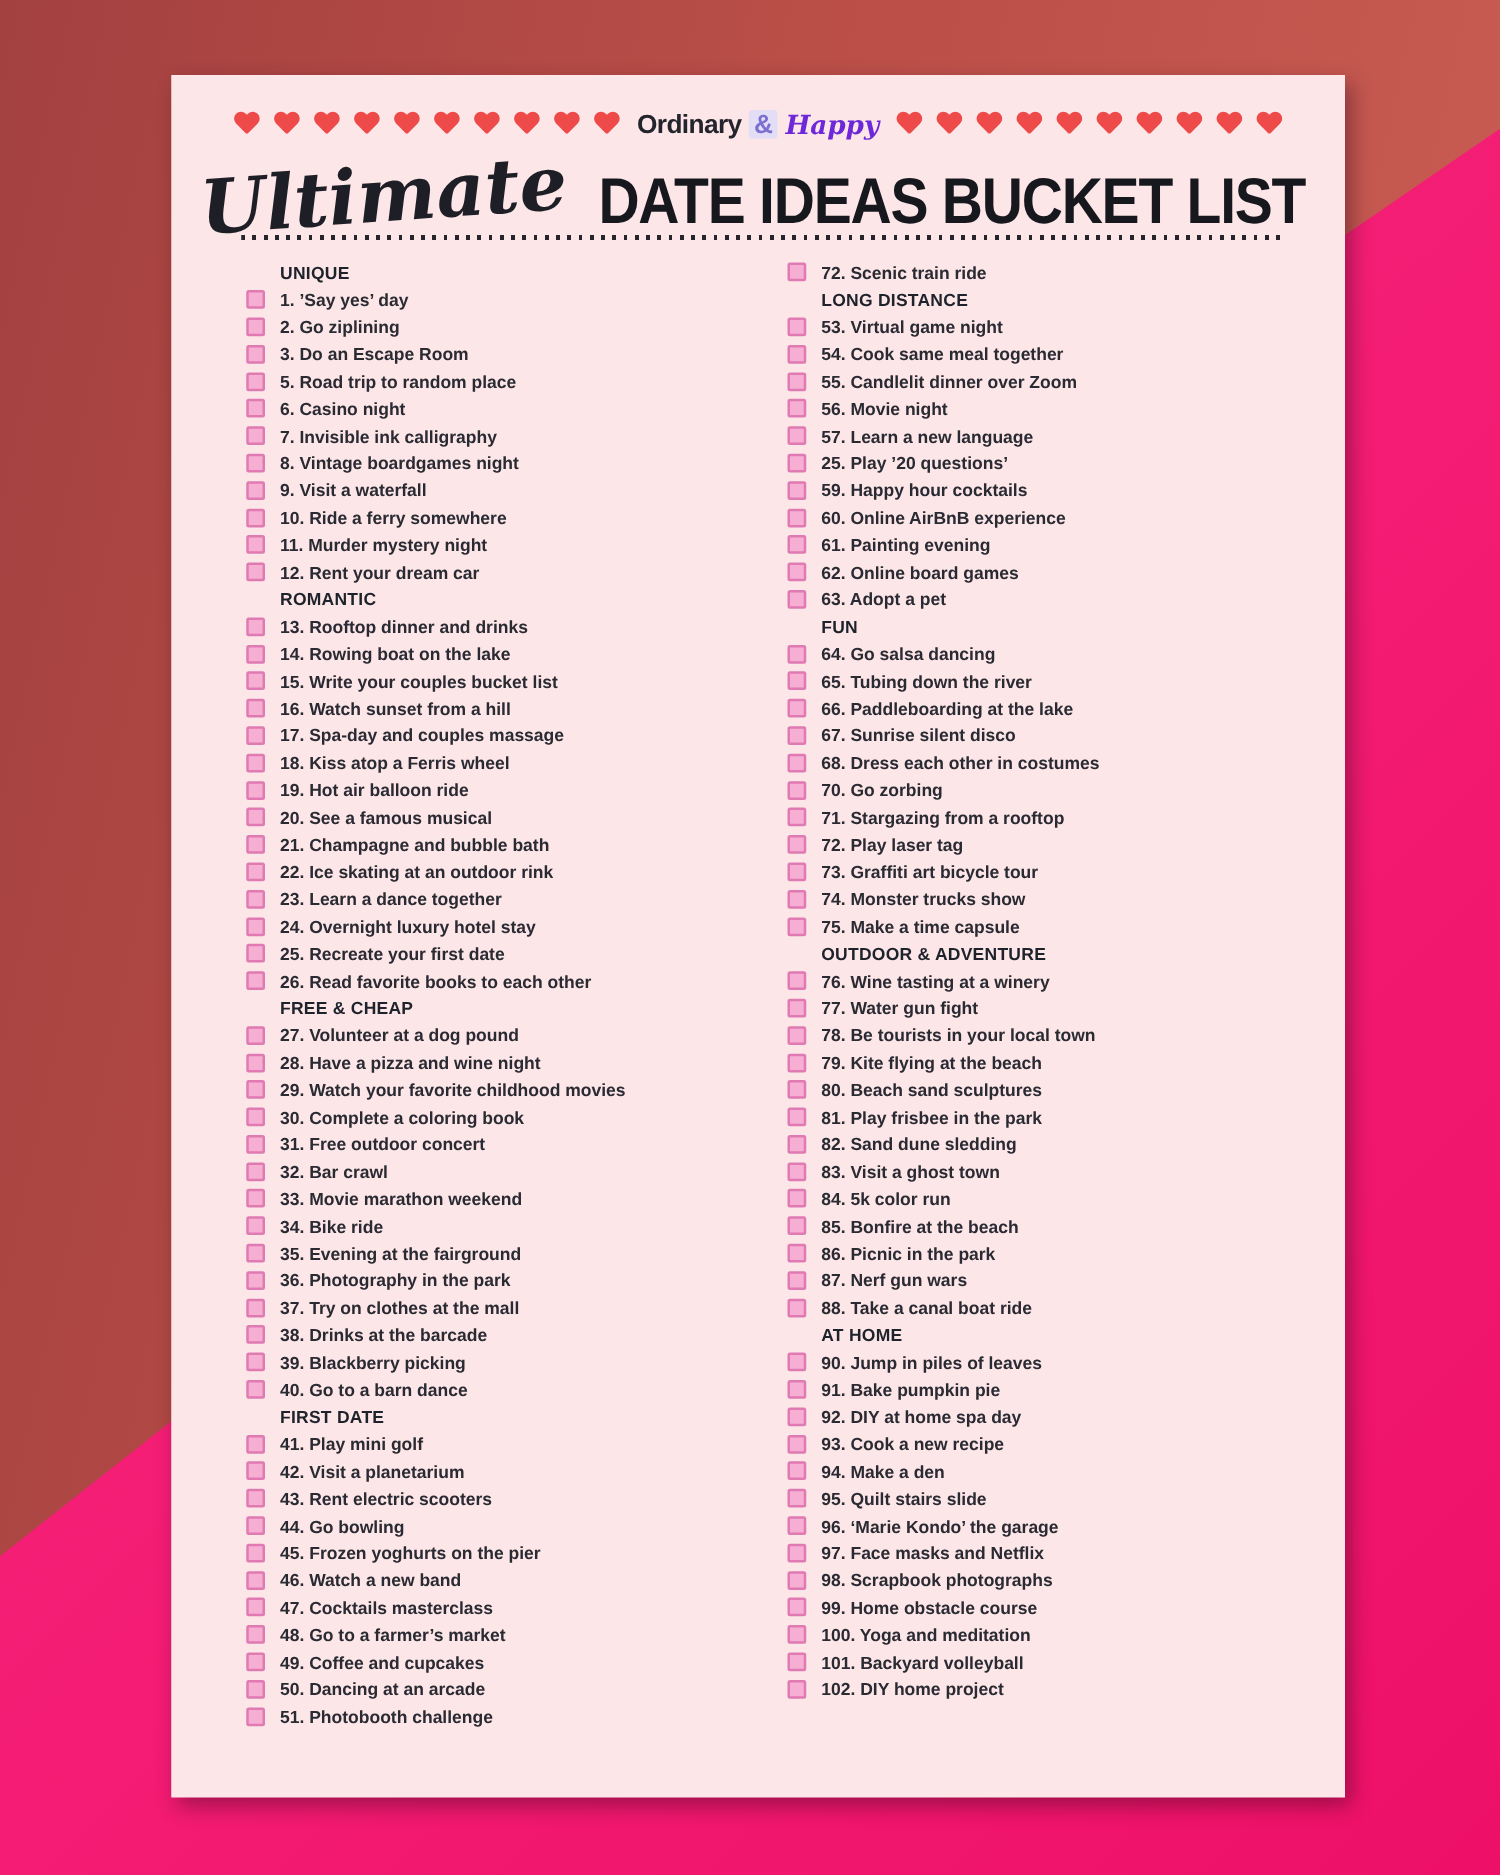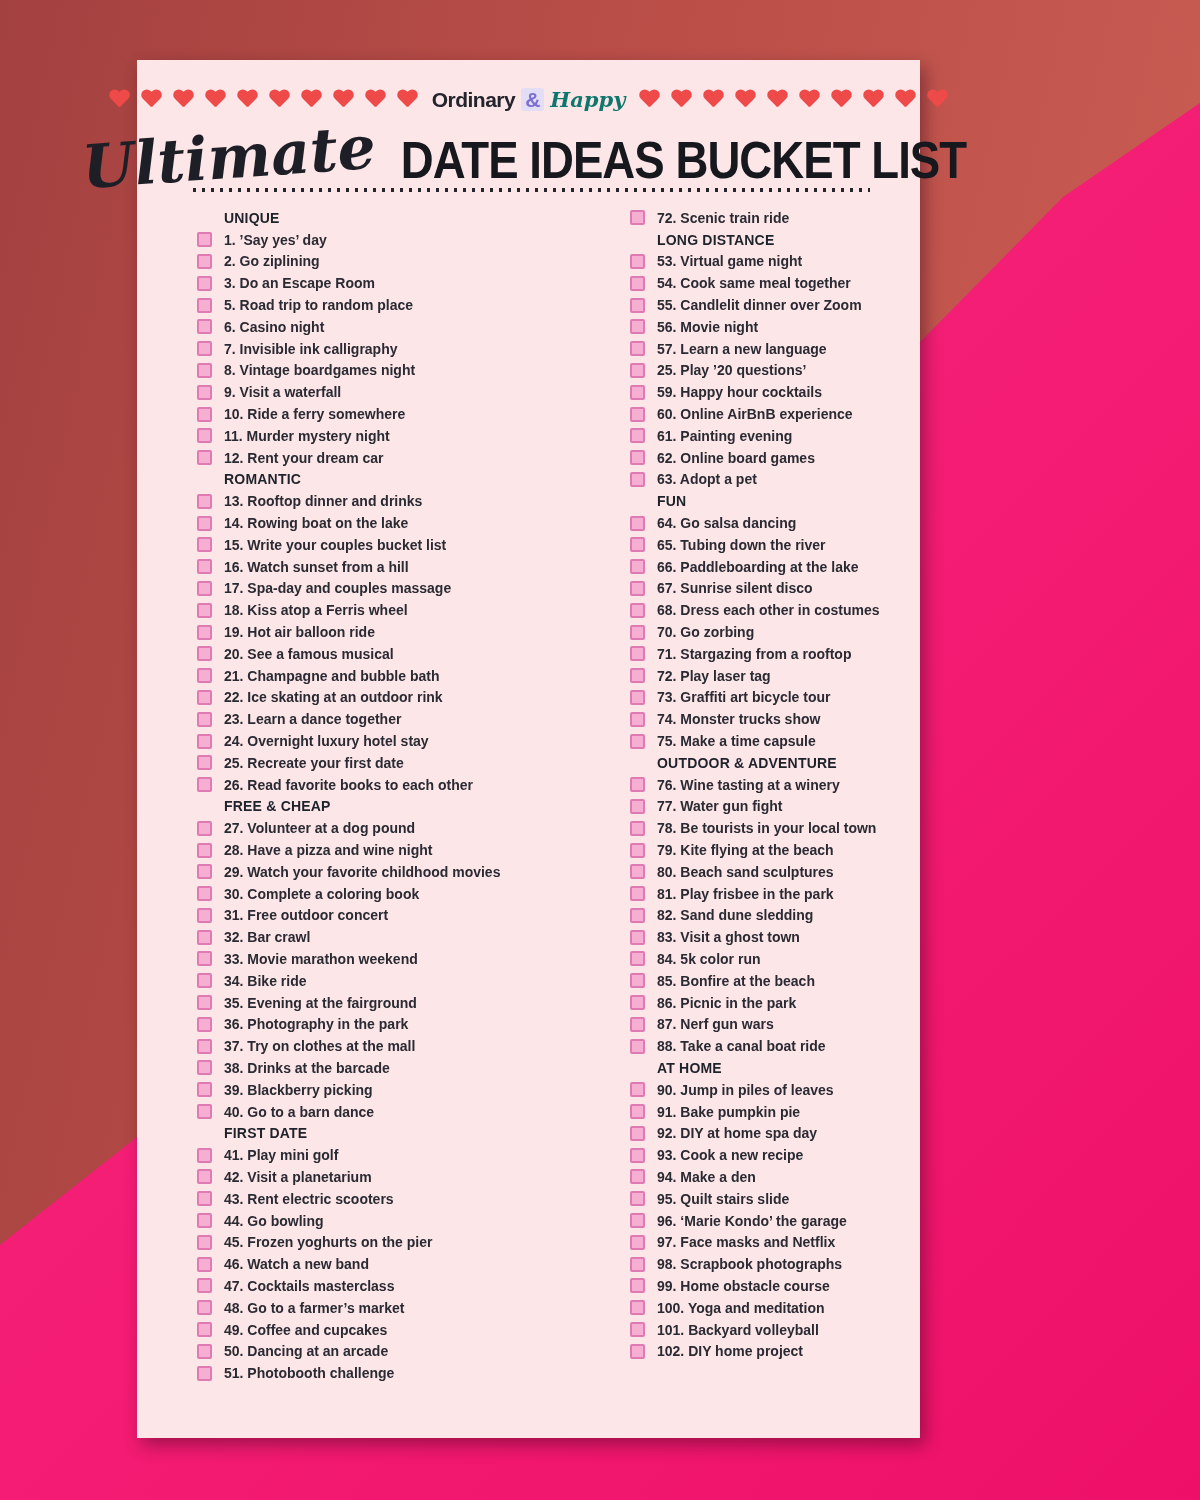--- a/index.html
+++ b/index.html
@@ -8,38 +8,38 @@
     font-family:"Liberation Sans",sans-serif;
     background:linear-gradient(102deg,#a34140 0%,#bb4f48 45%,#cd6157 100%);
   }
   .bg-magenta{
     position:absolute;inset:0;
     background:linear-gradient(135deg,#fa2a81 0%,#ee1068 100%);
     clip-path:polygon(0px 1245px,137px 1137px,1063px 197px,1200px 103px,1200px 1500px,0px 1500px);
     filter:drop-shadow(-5px -7px 10px rgba(96,16,28,.4));
   }
   .card{
-    position:absolute;left:137px;top:60px;width:783px;height:1378px;
+    position:absolute;left:137px;top:60px;width:939px;height:1378px;
     background:var(--card-bg,#fce6e7);
     box-shadow:5px 7px 16px rgba(60,8,30,.45);
   }
   
   .brand-row{position:absolute;top:28px;left:0;right:0;display:flex;justify-content:center;align-items:center;gap:14px;}
   .hearts{display:flex;gap:11px;align-items:center;}
   .heart{position:relative;width:21px;height:19px;display:inline-block;}
   .heart::before,.heart::after{
     content:"";position:absolute;top:0;width:11px;height:17px;
     border-radius:11px 11px 0 0;background:var(--heart,#ee4a4a);
   }
   .heart::before{left:10px;transform:rotate(-45deg);transform-origin:0 100%;}
   .heart::after{left:0;transform:rotate(45deg);transform-origin:100% 100%;}
   .brand{display:flex;align-items:center;gap:6px;font-size:21px;line-height:1;}
   .brand .ordinary{font-weight:bold;color:#24242c;letter-spacing:-.5px;}
   .brand .amp{font-weight:bold;color:var(--amp,#7b6fd0);background:#e3ddf6;padding:1px 4px;border-radius:3px;}
-  .brand .happy{font-family:"DejaVu Serif",serif;font-style:italic;font-weight:700;color:#0f766e;}
+  .brand .happy{font-family:"DejaVu Serif",serif;font-style:italic;font-weight:700;color:#6d28d9;}
   .title-row{position:absolute;top:52px;left:0;right:0;height:74px;display:flex;justify-content:center;align-items:flex-end;gap:16px;}
   .title-script{
     font-family:"DejaVu Serif",serif;font-style:italic;font-weight:700;
     font-size:60px;line-height:.95;color:#1e1e26;transform:rotate(-4deg);
   }
   .title-main{
     font-weight:bold;font-size:47px;line-height:1;color:#17171e;
     letter-spacing:-1px;transform:scale(.97,1.1);transform-origin:center bottom;white-space:nowrap;
   }
   .dotted{

